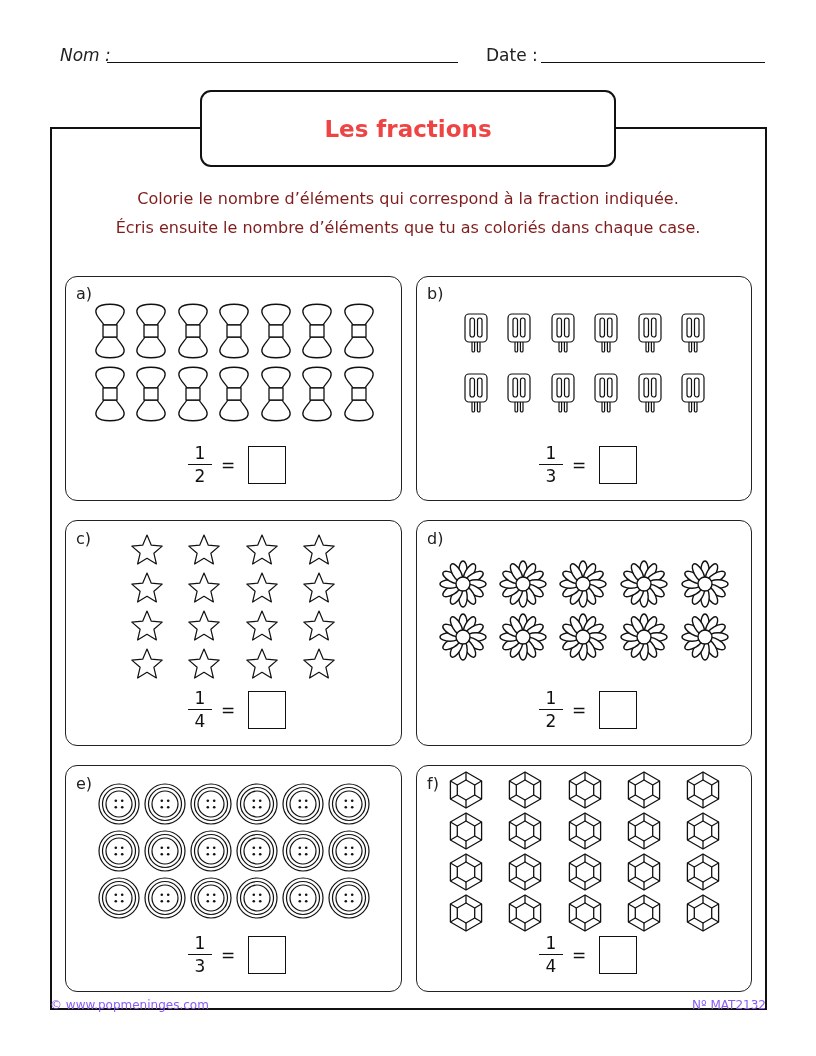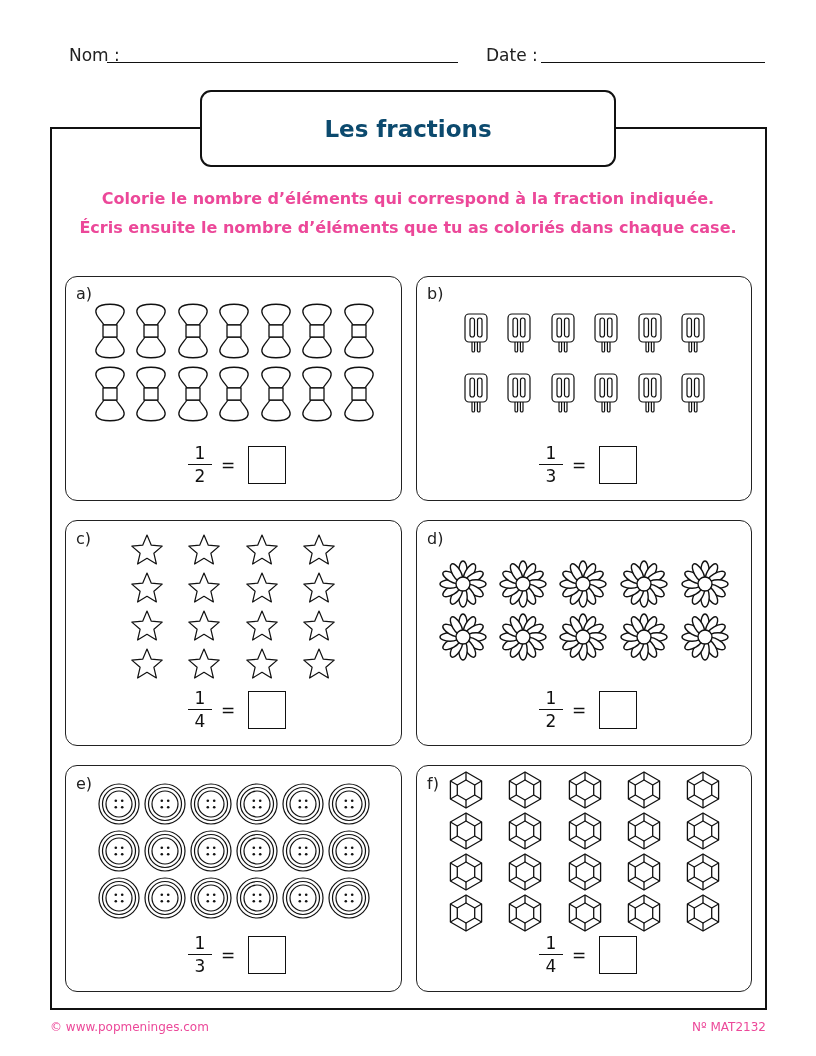--- a/index.html
+++ b/index.html
@@ -4,37 +4,37 @@
 <style>
   html, body { margin:0; padding:0; background:#ffffff; }
   body { width:816px; height:1056px; position:relative; overflow:hidden;
          font-family:"DejaVu Sans", "Liberation Sans", sans-serif; color:#111; }
   .abs { position:absolute; }
   .hdr-label { font-size:17px; color:#222; top:45px; }
   .hdr-line { height:0; border-bottom:1.6px solid #111; top:62px; }
   .frame { left:50px; top:127px; width:713px; height:879px; border:2.5px solid #111; box-sizing:content-box; }
   .title-box { left:200px; top:90px; width:412px; height:73px; border:2.5px solid #111; border-radius:11px;
                background:#fff; display:flex; flex-direction:column; align-items:center; justify-content:center; }
-  .title-line { font-size:23px; font-weight:bold; line-height:30px; color:#0c4a6e; }
-  .instr { left:50px; width:716px; text-align:center; font-size:16px; color:#ec4899;font-weight:bold; }
+  .title-line { font-size:23px; font-weight:bold; line-height:30px; color:#ef4444; }
+  .instr { left:50px; width:716px; text-align:center; font-size:16px; color:#7f1d1d; }
   .panel { border:1.5px solid #222; border-radius:12px; background:#fff; box-sizing:border-box; }
   .panel-letter { font-size:16px; color:#222; }
   .frac { text-align:center; width:24px; font-size:17px; color:#111; }
   .frac .num { display:block; line-height:20px; }
   .frac .bar { display:block; height:0; border-top:1.5px solid #111; margin:1px 0; }
   .frac .den { display:block; line-height:20px; }
   .eq { font-size:17px; color:#111; }
   .ans-box { width:38px; height:38px; border:1.5px solid #111; box-sizing:border-box; background:#fff; }
-  .footer { top:1020px; font-size:12px; color:#ec4899; }
+  .footer { top:998px; font-size:12px; color:#8b5cf6; }
   svg.icons { position:absolute; left:0; top:0; }
 </style>
 </head>
 <body>
 
-<div class="abs hdr-label" style="left:69px;">Nom :</div>
+<div class="abs hdr-label" style="left:60px;font-style:italic;">Nom :</div>
 <div class="abs hdr-line" style="left:107px; width:351px;"></div>
 <div class="abs hdr-label" style="left:486px;">Date :</div>
 <div class="abs hdr-line" style="left:541px; width:224px;"></div>
 
 <div class="abs frame"></div>
 
 <div class="abs title-box">
   <div class="title-line">Les fractions</div>
 </div>
 

